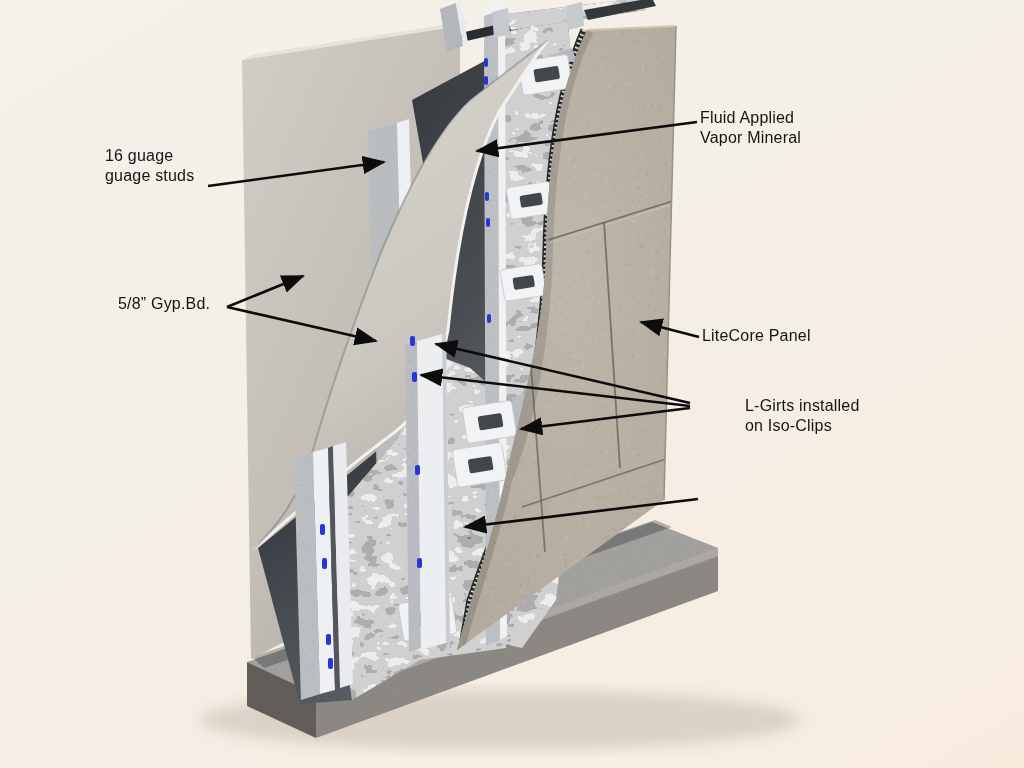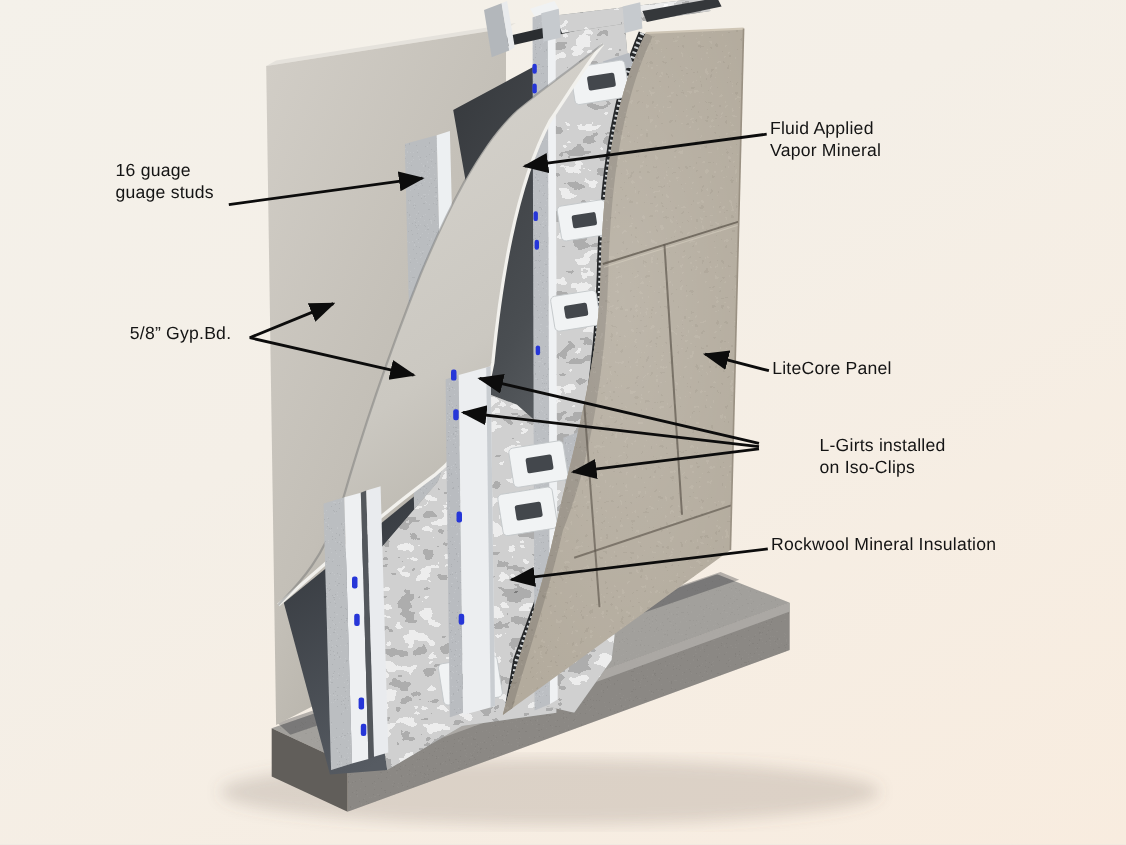--- a/index.html
+++ b/index.html
@@ -314,18 +314,14 @@
   <span>Vapor Mineral</span>
 </div>
 <div class="callout" id="co-litecore">
   <span>LiteCore Panel</span>
   <span></span>
 </div>
 <div class="callout" id="co-lgirts">
   <span>L-Girts installed</span>
   <span>on Iso-Clips</span>
 </div>
-<div class="callout" id="co-rockwool">
-  <span>Rockwool Mineral Insulation</span>
-  <span></span>
-</div>
 
 </div>
 
 </body></html>

